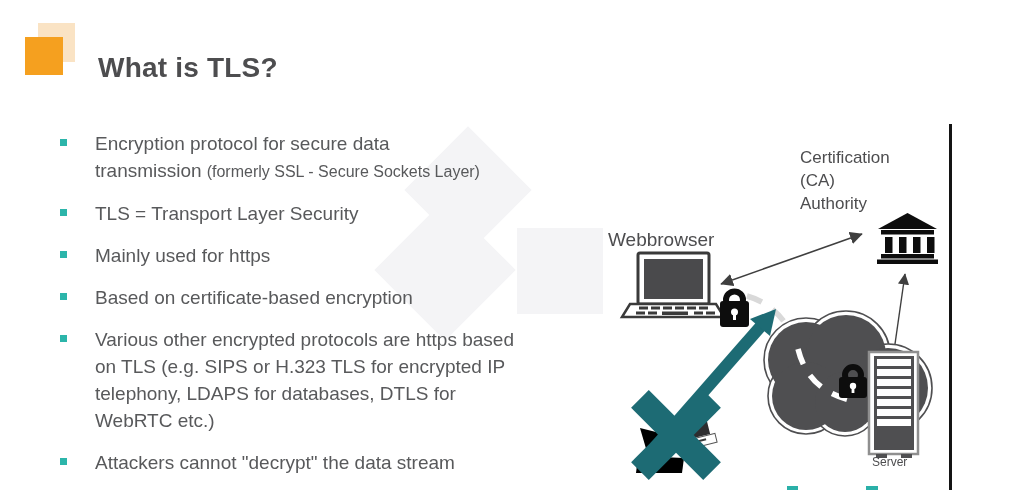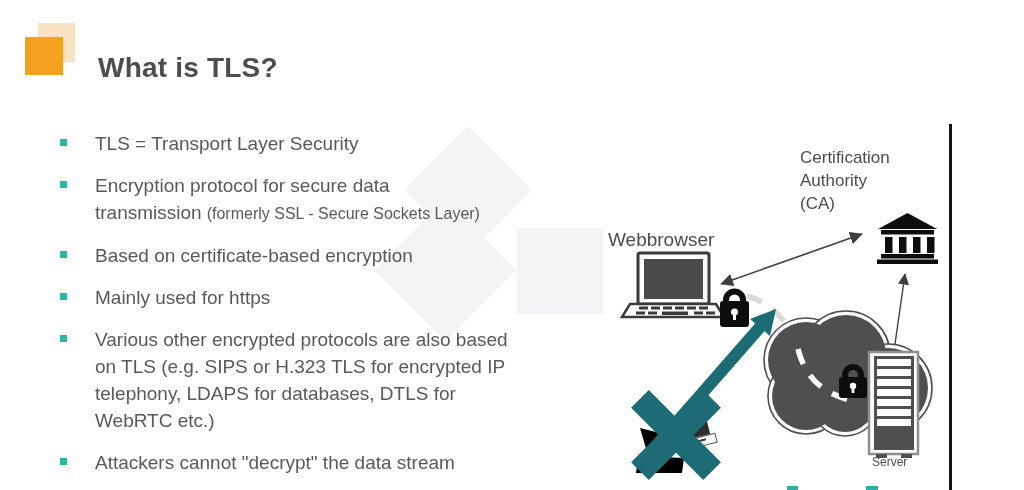--- a/index.html
+++ b/index.html
@@ -49,49 +49,49 @@
 <div class="watermark" id="wm3"></div>
 
 <div class="logo-back"></div>
 <div class="logo-front"></div>
 
 <h1 class="title">What is TLS?</h1>
 
 <ul class="bullets">
   <li>
     <span class="bm"></span>
+    <p class="bt"><span>Encryption protocol for secure data transmission</span><span class="small">(formerly SSL - Secure Sockets Layer)</span></p>
+  </li>
+  <li>
+    <span class="bm"></span>
     <p class="bt"><span>TLS = Transport Layer Security</span></p>
   </li>
   <li>
     <span class="bm"></span>
-    <p class="bt"><span>Encryption protocol for secure data transmission</span><span class="small">(formerly SSL - Secure Sockets Layer)</span></p>
+    <p class="bt"><span>Mainly used for https</span></p>
   </li>
   <li>
     <span class="bm"></span>
     <p class="bt"><span>Based on certificate-based encryption</span></p>
   </li>
   <li>
     <span class="bm"></span>
-    <p class="bt"><span>Mainly used for https</span></p>
-  </li>
-  <li>
-    <span class="bm"></span>
-    <p class="bt"><span>Various other encrypted protocols are also based on TLS (e.g. SIPS or H.323 TLS for encrypted IP telephony, LDAPS for databases, DTLS for WebRTC etc.)</span></p>
+    <p class="bt"><span>Various other encrypted protocols are https based on TLS (e.g. SIPS or H.323 TLS for encrypted IP telephony, LDAPS for databases, DTLS for WebRTC etc.)</span></p>
   </li>
   <li>
     <span class="bm"></span>
     <p class="bt"><span>Attackers cannot "decrypt" the data stream</span></p>
   </li>
 </ul>
 
 <div class="lbl" id="lbl-web">Webbrowser</div>
 <div class="lbl" id="lbl-ca">
   <div>Certification</div>
+  <div>(CA)</div>
   <div>Authority</div>
-  <div>(CA)</div>
 </div>
 <div class="lbl" id="lbl-server">Server</div>
 
 <svg class="diagram" width="1024" height="490" viewBox="0 0 1024 490">
   <defs>
     <marker id="ah" markerWidth="10" markerHeight="10" refX="7.5" refY="4" orient="auto-start-reverse">
       <path d="M0,0 L8,4 L0,8 Z" fill="#3f3f3f"></path>
     </marker>
   </defs>
 

